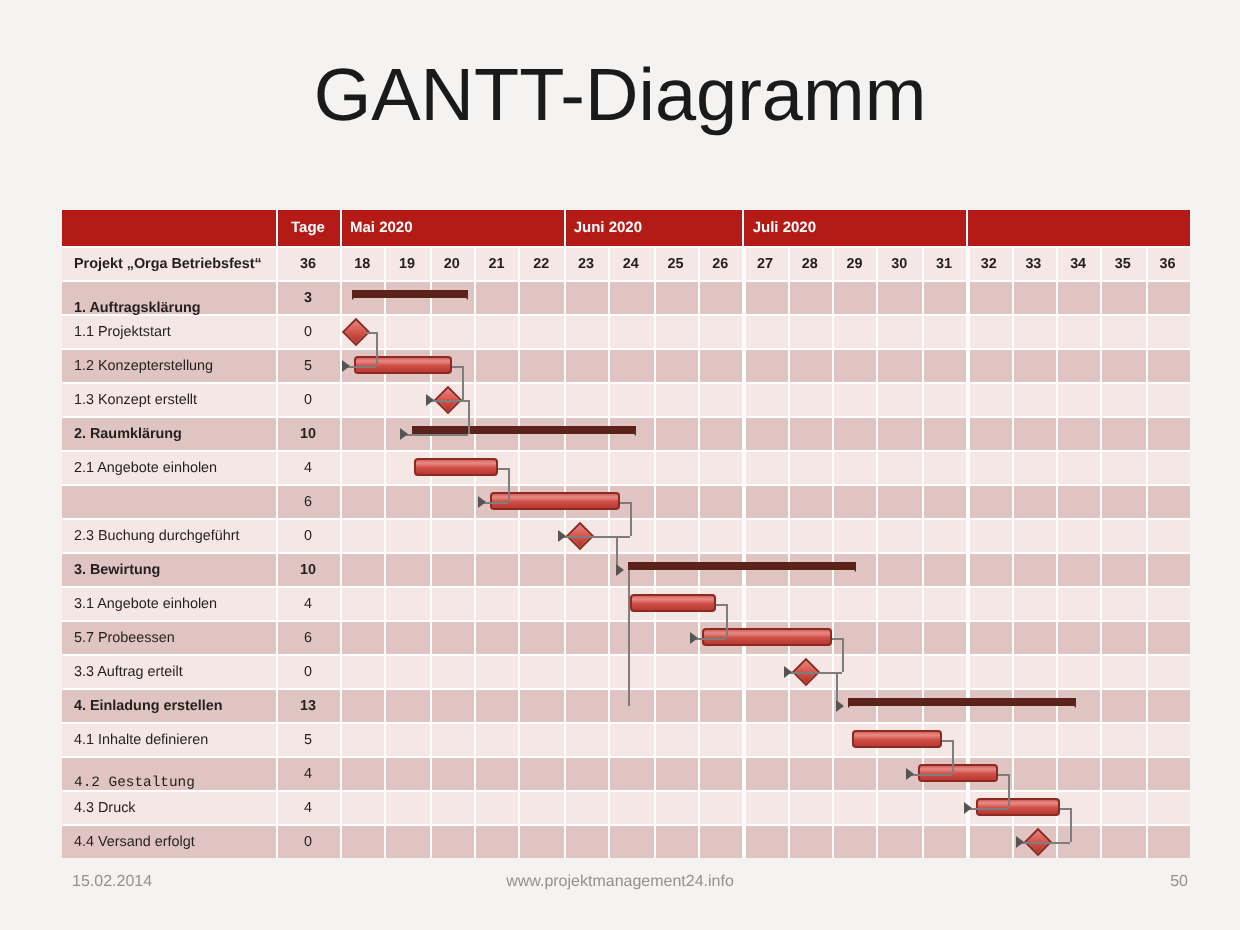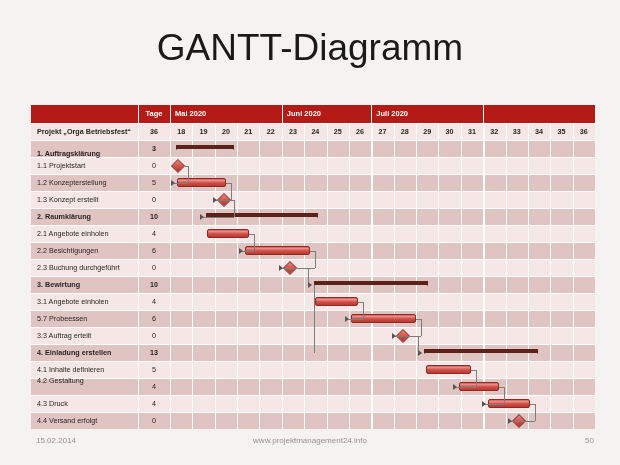--- a/index.html
+++ b/index.html
@@ -251,37 +251,36 @@
       <div class="cell-name" style="top: 52px; height: 17px;">1.1 Projektstart</div>
       <div class="cell-days" style="top: 52px; height: 17px;">0</div>
       <div class="cell-name" style="top: 69px; height: 17px;">1.2 Konzepterstellung</div>
       <div class="cell-days" style="top: 69px; height: 17px;">5</div>
       <div class="cell-name" style="top: 86px; height: 17px;">1.3 Konzept erstellt</div>
       <div class="cell-days" style="top: 86px; height: 17px;">0</div>
       <div class="cell-name bold" style="top: 103px; height: 17px;">2. Raumklärung</div>
       <div class="cell-days bold" style="top: 103px; height: 17px;">10</div>
       <div class="cell-name" style="top: 120px; height: 17px;">2.1 Angebote  einholen</div>
       <div class="cell-days" style="top: 120px; height: 17px;">4</div>
-      <div class="cell-name" style="top: 137px; height: 17px;">2.2 Besichtigungen</div>
       <div class="cell-days" style="top: 137px; height: 17px;">6</div>
       <div class="cell-name" style="top: 154px; height: 17px;">2.3 Buchung durchgeführt</div>
       <div class="cell-days" style="top: 154px; height: 17px;">0</div>
       <div class="cell-name bold" style="top: 171px; height: 17px;">3. Bewirtung</div>
       <div class="cell-days bold" style="top: 171px; height: 17px;">10</div>
       <div class="cell-name" style="top: 188px; height: 17px;">3.1  Angebote  einholen</div>
       <div class="cell-days" style="top: 188px; height: 17px;">4</div>
       <div class="cell-name" style="top: 205px; height: 17px;">5.7 Probeessen</div>
       <div class="cell-days" style="top: 205px; height: 17px;">6</div>
       <div class="cell-name" style="top: 222px; height: 17px;">3.3 Auftrag erteilt</div>
       <div class="cell-days" style="top: 222px; height: 17px;">0</div>
       <div class="cell-name bold" style="top: 239px; height: 17px;">4. Einladung  erstellen</div>
       <div class="cell-days bold" style="top: 239px; height: 17px;">13</div>
       <div class="cell-name" style="top: 256px; height: 17px;">4.1 Inhalte definieren</div>
       <div class="cell-days" style="top: 256px; height: 17px;">5</div>
-      <div class="cell-name" style="top: 267px; height: 17px;">4.2 Gestaltung</div>
+      <div class="cell-name" style="top: 278px; height: 17px; font-family: Liberation Mono, monospace;">4.2 Gestaltung</div>
       <div class="cell-days" style="top: 273px; height: 17px;">4</div>
       <div class="cell-name" style="top: 290px; height: 17px;">4.3 Druck</div>
       <div class="cell-days" style="top: 290px; height: 17px;">4</div>
       <div class="cell-name" style="top: 307px; height: 17px;">4.4 Versand erfolgt</div>
       <div class="cell-days" style="top: 307px; height: 17px;">0</div>
       <div class="summary" style="left: 144.592px; width: 58.1579px; top: 39.5px;"></div>
       <div class="milestone" style="left: 141.829px; top: 55.5px;"></div>
       <div class="taskbar" style="left: 145.711px; width: 49.2105px; top: 72.5px;"></div>
       <div class="milestone" style="left: 187.684px; top: 89.5px;"></div>
       <div class="summary" style="left: 174.789px; width: 111.842px; top: 107.5px;"></div>

